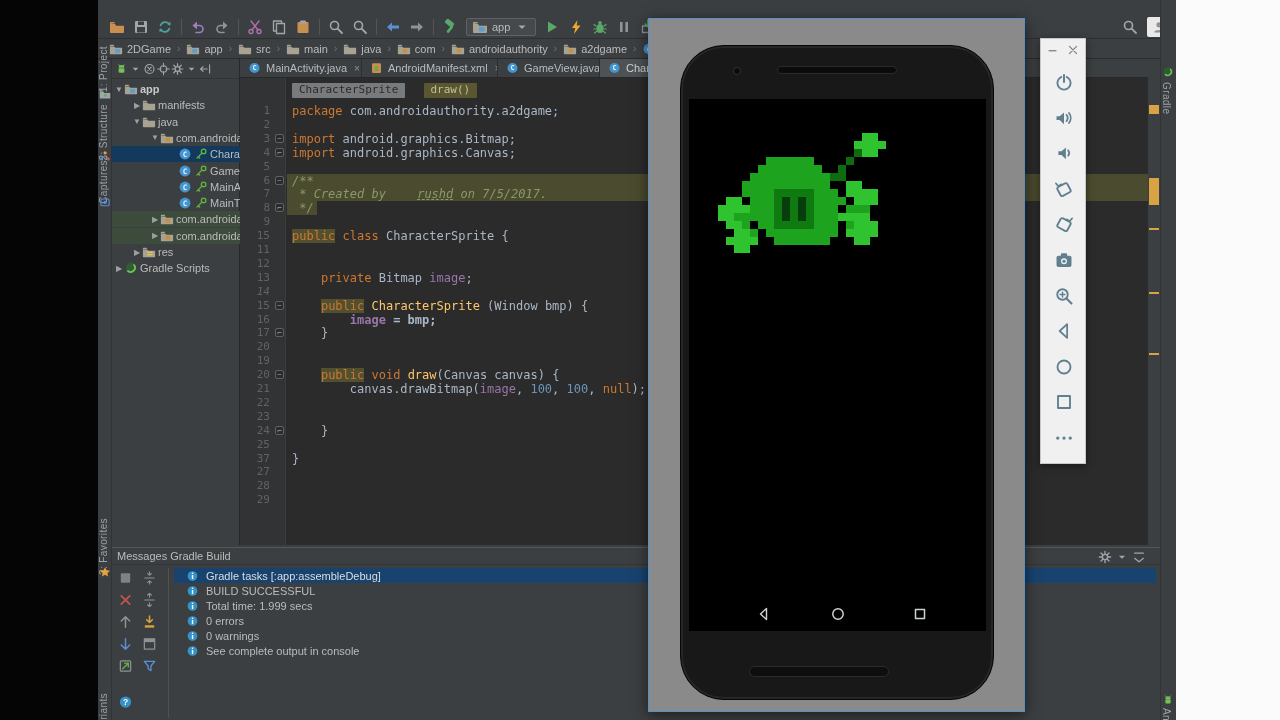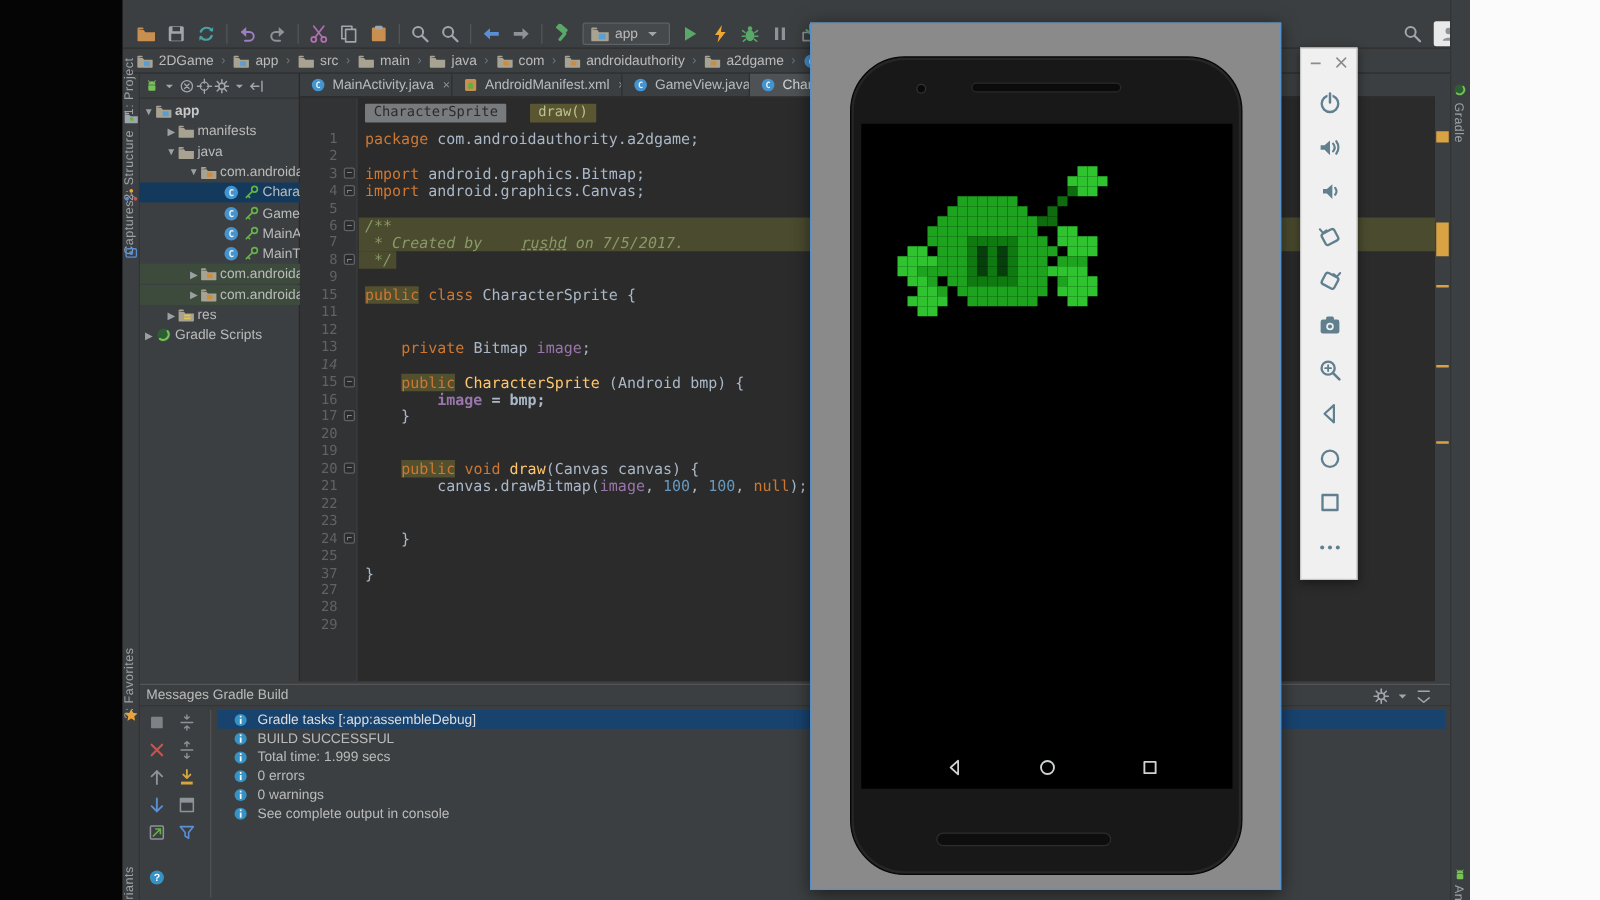--- a/index.html
+++ b/index.html
@@ -773,21 +773,21 @@
           <div class="lnum" style="top: 137.2px;">9</div>
           <div class="lnum" style="top: 151.1px;">15</div>
           <div class="codeline" style="top: 151.1px;"><span class="skh">public</span><span class="st"> </span><span class="sk">class</span><span class="st"> CharacterSprite {</span></div>
           <div class="lnum" style="top: 165px;">11</div>
           <div class="lnum" style="top: 178.9px;">12</div>
           <div class="lnum" style="top: 192.8px;">13</div>
           <div class="codeline" style="top: 192.8px;"><span class="st">    </span><span class="sk">private</span><span class="st"> Bitmap </span><span class="sp">image</span><span class="st">;</span></div>
           <div class="lnum" style="top: 206.7px; font-style: italic;">14</div>
           <div class="lnum" style="top: 220.6px;">15</div>
           <div class="fold" style="top: 222.6px;">−</div>
-          <div class="codeline" style="top: 220.6px;"><span class="st">    </span><span class="skh">public</span><span class="st"> </span><span class="sm">CharacterSprite</span><span class="st"> (Android bmp) {</span></div>
+          <div class="codeline" style="top: 220.6px;"><span class="st">    </span><span class="skh">public</span><span class="st"> </span><span class="sm">CharacterSprite</span><span class="st"> (Window bmp) {</span></div>
           <div class="lnum" style="top: 234.5px;">16</div>
           <div class="codeline" style="top: 234.5px; font-weight: bold;"><span class="st">        </span><span class="sp">image</span><span class="st"> = bmp;</span></div>
           <div class="lnum" style="top: 248.4px;">17</div>
           <div class="fold" style="top: 250.4px;">⌐</div>
           <div class="codeline" style="top: 248.4px;"><span class="st">    }</span></div>
           <div class="lnum" style="top: 262.3px;">20</div>
           <div class="lnum" style="top: 276.2px;">19</div>
           <div class="lnum" style="top: 290.1px;">20</div>
           <div class="fold" style="top: 292.1px;">−</div>
           <div class="codeline" style="top: 290.1px;"><span class="st">    </span><span class="skh">public</span><span class="st"> </span><span class="sk">void</span><span class="st"> </span><span class="sm">draw</span><span class="st">(Canvas canvas) {</span></div>

